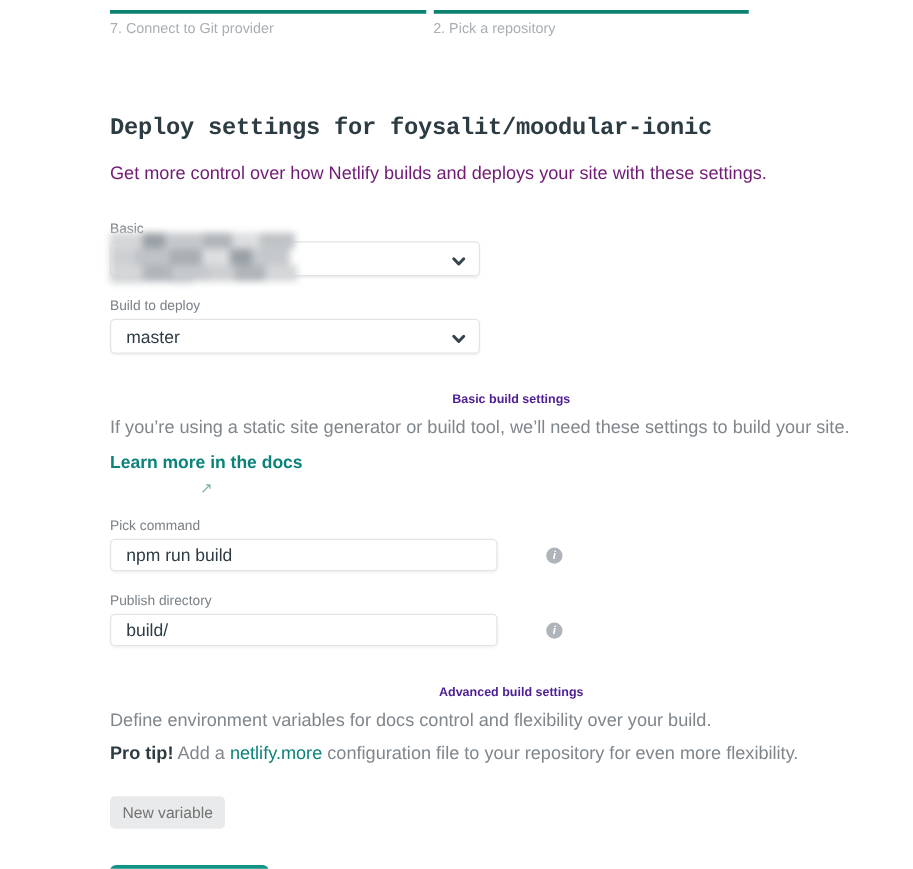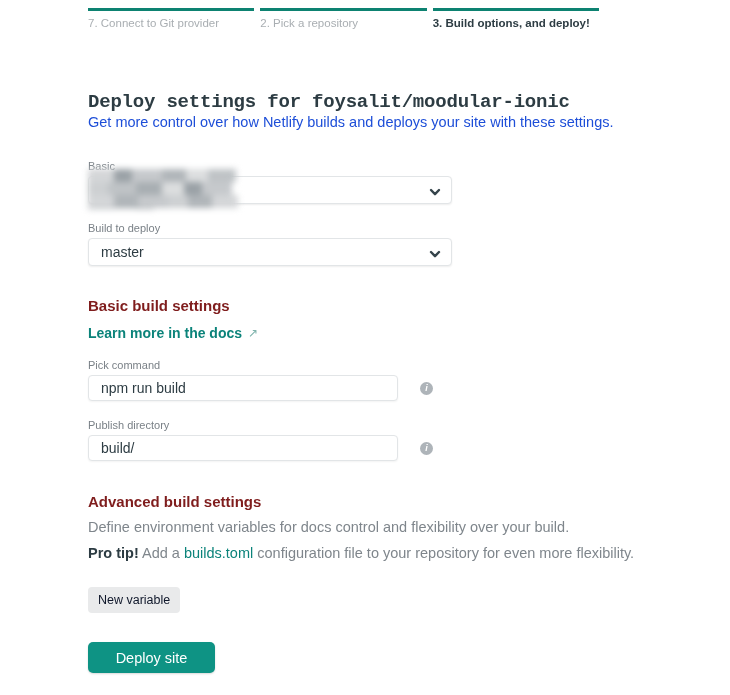--- a/index.html
+++ b/index.html
@@ -9,69 +9,69 @@
 
   
   .stepper { display: flex; gap: 6px; width: 511px; }
   .step { flex: 1; }
   .step-bar { height: 3px; background: #0d8271; }
   .step-label { margin-top: 6px; font-size: 11.5px; color: #a9aeb2; }
   .step.active .step-label { color: #2d3c43; font-weight: bold; }
 
   
   .page-title { margin-top: 62px; font-size: 19px; font-weight: bold; color: #2d3c43; letter-spacing: -0.2px; font-family: Liberation Mono, monospace; }
-  .page-subtitle { margin-top: 1px; font-size: 14.5px; color: #1d4ed8; }
+  .page-subtitle { margin-top: 18px; font-size: 14.5px; color: #701a75; }
 
   
   .field-label { font-size: 11px; color: #7a8187; margin-bottom: 4px; }
   .owner-field { margin-top: 30px; }
   .branch-field { margin-top: 18px; }
 
-  .select { position: relative; width: 364px; height: 28px; background: #fff;
+  .select { position: relative; width: 296px; height: 28px; background: #fff;
             border: 1px solid #e2e5e7; border-radius: 4px;
             box-shadow: 0 1px 2px rgba(0,0,0,0.07);
             display: flex; align-items: center; padding: 0 30px 0 12px;
             font-size: 14px; color: #2d3c43; cursor: pointer; }
   .select .chev { position: absolute; right: 10px; top: 8px; }
 
   
   .blur-patch { position: absolute; left: -1px; top: -8px; width: 163px; height: 40px;
                 display: flex; flex-wrap: wrap; filter: blur(3px); overflow: hidden; pointer-events: none; }
   .blur-patch i { display: block; height: 13px; }
   .b1 { background:#d4d6d8; width:26px; } .b2 { background:#9aa1a6; width:18px; }
   .b3 { background:#c6c9cc; width:30px; } .b4 { background:#b0b5b9; width:24px; }
   .b5 { background:#dcdedf; width:22px; } .b6 { background:#bfc3c6; width:28px; }
   .b7 { background:#cdd0d2; width:20px; } .b8 { background:#a8aeb2; width:26px; }
 
   
-  .section-heading { font-size: 15px; font-weight: bold; color: #7f1d1d; }
+  .section-heading { font-size: 10px; font-weight: bold; color: #4c1d95; text-align: center; }
   .basic-heading { margin-top: 31px; }
   .section-desc { margin-top: 9px; font-size: 14.5px; color: #7f868c; }
   .docs-link { margin-top: 11px; font-size: 14px; font-weight: bold; color: #0b837a;
-               display: flex; align-items: center; gap: 6px; width: max-content; cursor: pointer; text-decoration: none; }
+               display: flex; align-items: center; gap: 6px; width: max-content; cursor: pointer; text-decoration: none; flex-direction: column; }
   .docs-link .arrow { font-weight: normal; font-size: 12px; color: #7fb3ac; }
 
   .input-field { margin-top: 18px; }
-  .input-row { display: flex; align-items: center; gap: 22px; }
+  .input-row { display: flex; align-items: center; gap: 39px; }
   .text-input { width: 310px; height: 26px; border: 1px solid #e2e5e7; border-radius: 4px;
                 box-shadow: 0 1px 2px rgba(0,0,0,0.05);
                 padding: 0 12px; font-size: 14px; color: #2d3c43;
                 font-family: "Liberation Sans", sans-serif; outline: none; }
   .info-icon { width: 13px; height: 13px; border-radius: 50%; background: #aeb4b9;
                color: #ffffff; font-size: 9px; font-style: italic; font-weight: bold;
                display: flex; align-items: center; justify-content: center; cursor: pointer; }
 
   .advanced-heading { margin-top: 32px; }
   .pro-tip { margin-top: 10px; font-size: 14.5px; color: #7f868c; }
   .pro-tip .tip-bold { color: #2d3c43; font-weight: bold; }
   .pro-tip .toml-link { color: #0b837a; cursor: pointer; }
 
   .new-variable-btn { margin-top: 26px; display: inline-block; background: #e9eaeb;
                       border: none; border-radius: 4px; padding: 6px 10px;
-                      font-size: 12.5px; color: #0f172a; cursor: pointer;
+                      font-size: 12.5px; color: #737373; cursor: pointer;
                       font-family: "Liberation Sans", sans-serif; }
 
   .deploy-btn { margin-top: 29px; display: block; background: #0e9384; border: none;
                 border-radius: 5px; width: 127px; height: 31px; color: #ffffff;
                 font-size: 14.5px; cursor: pointer; box-shadow: 0 1px 2px rgba(0,0,0,0.15);
                 font-family: "Liberation Sans", sans-serif; }
 </style>
 </head>
 <body>
 
@@ -79,24 +79,20 @@
 
   
   <div class="stepper">
     <div class="step">
       <div class="step-bar"></div>
       <div class="step-label">7. Connect to Git provider</div>
     </div>
     <div class="step">
       <div class="step-bar"></div>
       <div class="step-label">2. Pick a repository</div>
-    </div>
-    <div class="step active">
-      <div class="step-bar"></div>
-      <div class="step-label">3. Build options, and deploy!</div>
     </div>
   </div>
 
   
   <h1 class="page-title">Deploy settings for foysalit/moodular-ionic</h1>
   <p class="page-subtitle">Get more control over how Netlify builds and deploys your site with these settings.</p>
 
   
   <div class="owner-field">
     <div class="field-label">Basic</div>
@@ -141,20 +137,21 @@
       <span class="chev">
         <svg width="12" height="12" viewBox="0 0 12 12">
             <path d="M2 4 L6 8.2 L10 4" fill="none" stroke="#35444b" stroke-width="2.4" stroke-linecap="round" stroke-linejoin="round"></path>
           </svg>
       </span>
     </div>
   </div>
 
   
   <h2 class="section-heading basic-heading">Basic build settings</h2>
+  <p class="section-desc">If you’re using a static site generator or build tool, we’ll need these settings to build your site.</p>
   <a class="docs-link">
     <span>Learn more in the docs</span>
     <span class="arrow">↗</span>
   </a>
 
   
   <div class="input-field">
     <div class="field-label">Pick command</div>
     <div class="input-row">
       <input class="text-input" type="text" value="npm run build" style="">
@@ -168,20 +165,20 @@
     <div class="input-row">
       <input class="text-input" type="text" value="build/" style="">
       <span class="info-icon">i</span>
     </div>
   </div>
 
   
   <h2 class="section-heading advanced-heading">Advanced build settings</h2>
   <p class="section-desc">Define environment variables for docs control and flexibility over your build.</p>
   <p class="pro-tip">
-    <span class="tip-bold">Pro tip!</span><span> Add a </span><span class="toml-link">builds.toml</span><span> configuration file to your repository for even more flexibility.</span>
+    <span class="tip-bold">Pro tip!</span><span> Add a </span><span class="toml-link">netlify.more</span><span> configuration file to your repository for even more flexibility.</span>
   </p>
 
   <button class="new-variable-btn">New variable</button>
 
   <button class="deploy-btn">Deploy site</button>
 
 </div>
 
 </body></html>

